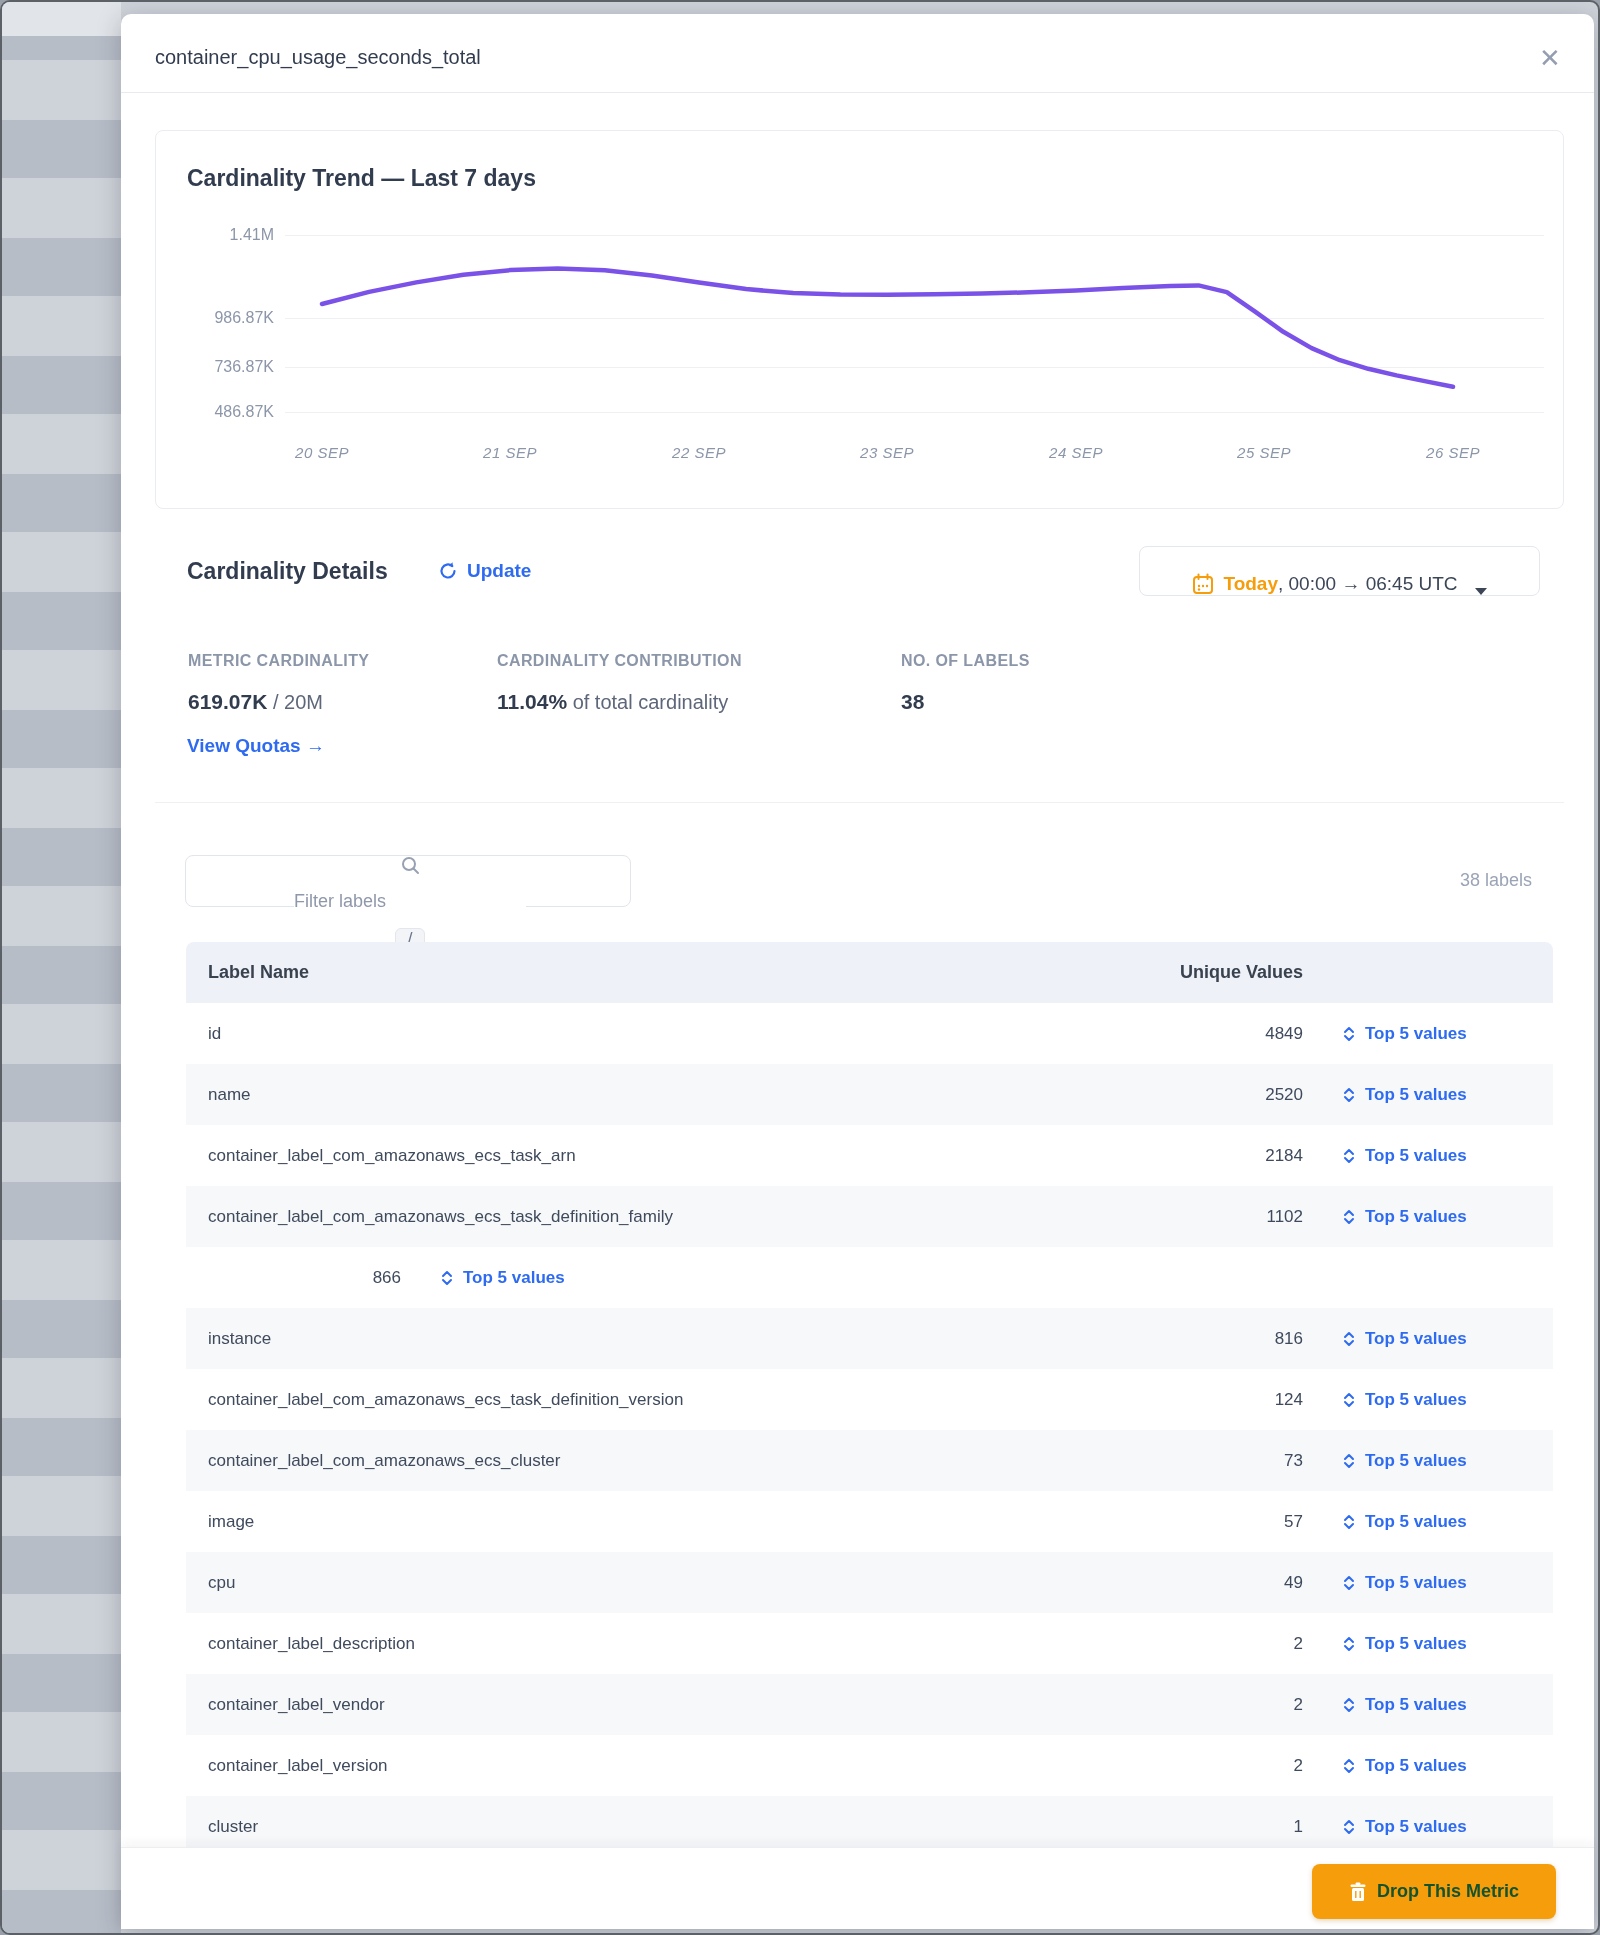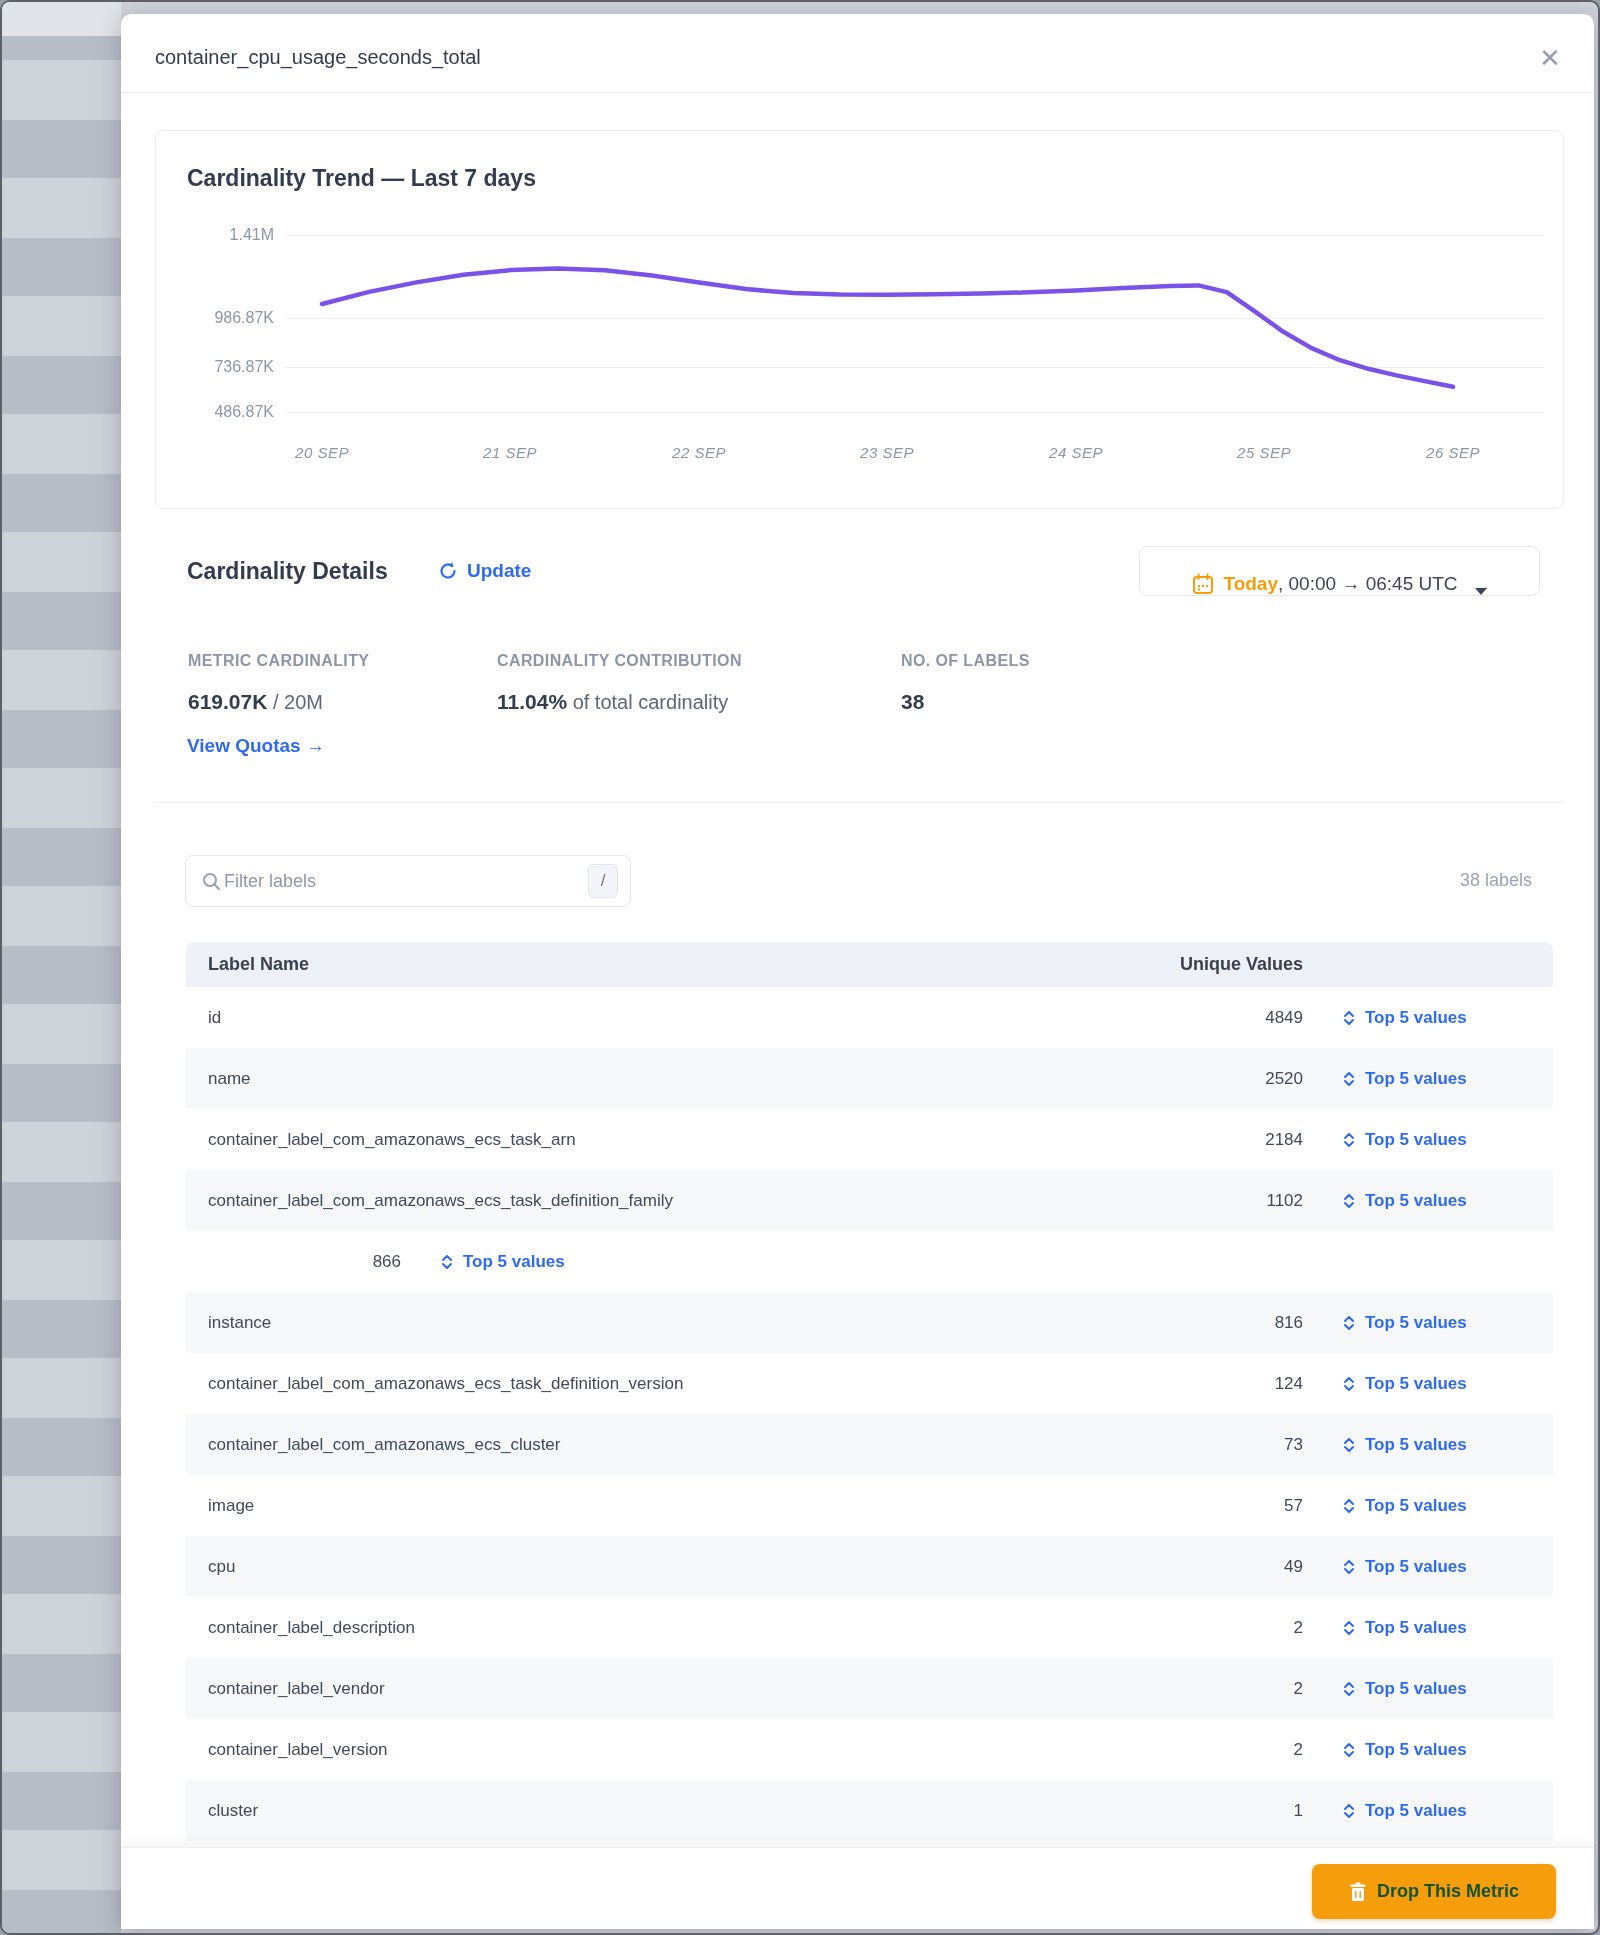--- a/index.html
+++ b/index.html
@@ -47,30 +47,30 @@
   .caret-down { width:0; height:0; border-left:6px solid transparent; border-right:6px solid transparent;
                 border-top:7px solid #3c4657; margin-left:8px; }
   .stat-label { font-size:16px; font-weight:bold; letter-spacing:.4px; color:#8c96a9; top:650px; }
   .stat-value { font-size:21px; color:#323c4f; top:688px; }
   .stat-value b { font-weight:bold; }
   .stat-value .muted { color:#5d6779; font-weight:normal; font-size:20px; }
   .quotas-link { left:185px; top:733px; font-size:19px; font-weight:bold; color:#2e6bf0; cursor:pointer; }
   .section-divider { left:153px; top:800px; width:1409px; height:1px; background:#eef0f4; }
   
   .filter-box { left:183px; top:853px; width:446px; height:52px; border:1px solid #e1e5ec; border-radius:8px;
-                display:flex; align-items:center; padding:0 12px 0 16px; gap:3px; background:#fff; }
+                display:flex; align-items:center; padding:0 12px 0 16px; gap:16px; background:#fff;flex-direction:column; }
   .filter-input { border:none; outline:none; flex:1; font-size:18px; color:#3c4657;
                   font-family:"Liberation Sans", sans-serif; }
   .filter-input::placeholder { color:#8f98ab; }
   .shortcut-badge { width:30px; height:34px; border:1px solid #e3e6ec; border-radius:6px; background:#f2f4f8;
                     color:#6b7488; font-size:17px; display:flex; align-items:center; justify-content:center; }
   .labels-count { left:1330px; top:868px; width:200px; text-align:right; font-size:18px; color:#9aa4b6; }
   
   .table-wrap { left:184px; top:940px; width:1367px; }
-  .thead { height:45px; background:#eef1f8; border-radius:8px 8px 0 0;
+  .thead { height:61px; background:#eef1f8; border-radius:8px 8px 0 0;
            display:flex; align-items:center; font-weight:bold; font-size:18px; color:#39424f; }
   .th-name { padding-left:22px; flex:1; }
   .th-values { width:215px; text-align:right; }
   .th-spacer { width:250px; }
   .trow { height:61px; display:flex; align-items:center; font-size:17px; color:#3f4a5c; }
   .trow.striped { background:#f6f8fa; }
   .td-name { padding-left:22px; flex:1; }
   .td-value { width:215px; text-align:right; }
   .td-action { width:250px; display:flex; align-items:center; justify-content:flex-start;
                padding-left:40px; gap:10px; }

